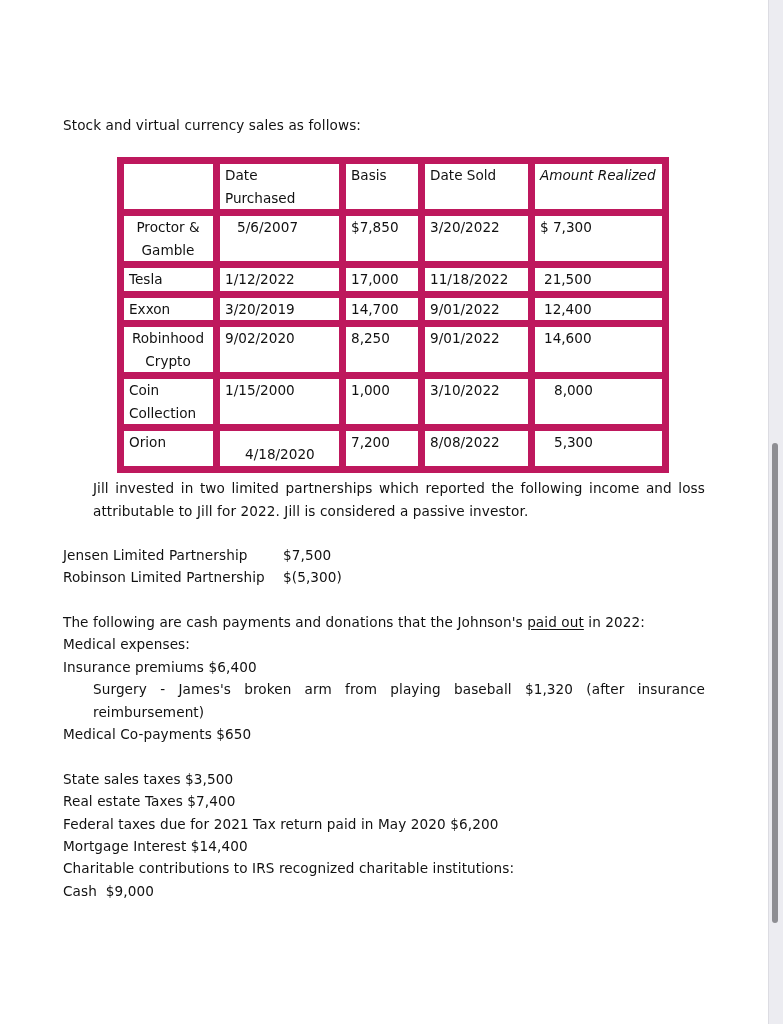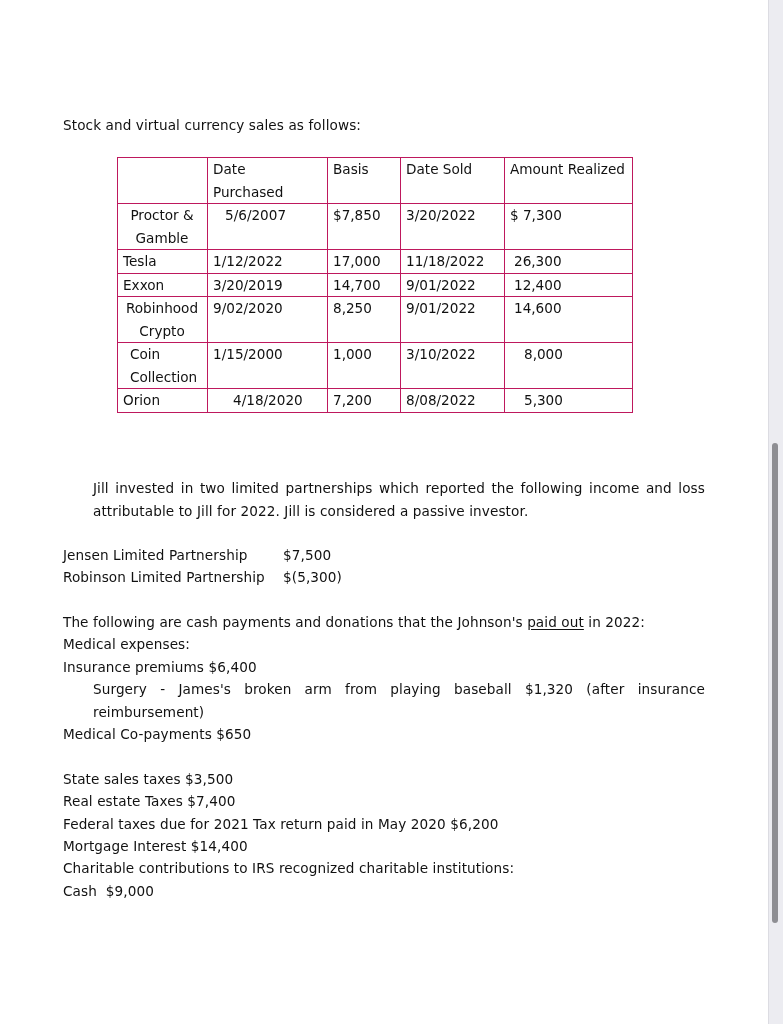--- a/index.html
+++ b/index.html
@@ -59,32 +59,32 @@
 
     table.sales {
       position: absolute;
       left: 117px;
       top: 157px;
       border-collapse: collapse;
       font-size: 13.6px;
       line-height: 22.5px;
     }
     table.sales td {
-      border: 1px solid #be185d;
+      border: 7px solid #be185d;
       padding: 0 5px;
       vertical-align: top;
       white-space: nowrap;
     }
     .c0 { width: 79px; }
     .c1 { width: 109px; }
     .c2 { width: 62px; }
     .c3 { width: 93px; }
-    .c4 { width: 117px; }
+    .c4 { width: 117px; font-style: italic; }
     .indent1 { padding-left: 12px; display: inline-block; }
-    .indent2 { padding-left: 20px; display: inline-block; }
+    .indent2 { padding-left: 20px; display: inline-block; margin-top: 12px; }
     .indent3 { padding-left: 4px; display: inline-block; }
     .indent5 { padding-left: 14px; display: inline-block; }
   </style>
 </head>
 <body>
 
 <div class="page">
 
   <div class="txt" style="left:63px; top:114px;">Stock and virtual currency sales as follows:</div>
 
@@ -106,41 +106,41 @@
       <td><span class="indent1">5/6/2007</span></td>
       <td>$7,850</td>
       <td>3/20/2022</td>
       <td>$ 7,300</td>
     </tr>
     <tr>
       <td>Tesla</td>
       <td>1/12/2022</td>
       <td>17,000</td>
       <td>11/18/2022</td>
-      <td><span class="indent3">26,300</span></td>
+      <td><span class="indent3">21,500</span></td>
     </tr>
     <tr>
       <td>Exxon</td>
       <td>3/20/2019</td>
       <td>14,700</td>
       <td>9/01/2022</td>
       <td><span class="indent3">12,400</span></td>
     </tr>
     <tr>
       <td style="white-space:normal;text-align:center;">
             <span style="display:block;width:78px;">Robinhood Crypto</span>
           </td>
       <td>9/02/2020</td>
       <td>8,250</td>
       <td>9/01/2022</td>
       <td><span class="indent3">14,600</span></td>
     </tr>
     <tr>
       <td style="white-space:normal;">
-            <span style="display:block;width:70px;margin-left:7px;">Coin Collection</span>
+            <span style="display:block;width:70px;">Coin Collection</span>
           </td>
       <td>1/15/2000</td>
       <td>1,000</td>
       <td>3/10/2022</td>
       <td><span class="indent5">8,000</span></td>
     </tr>
     <tr>
       <td>Orion</td>
       <td><span class="indent2">4/18/2020</span></td>
       <td>7,200</td>

